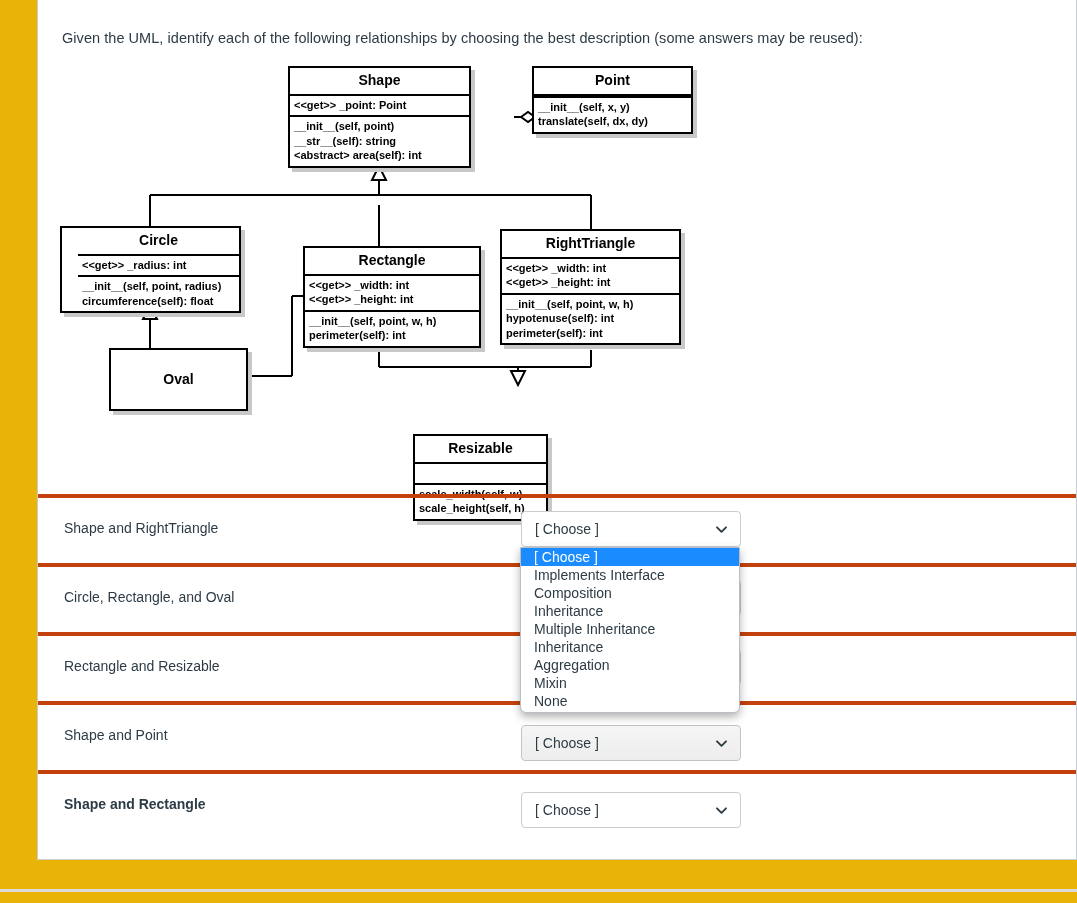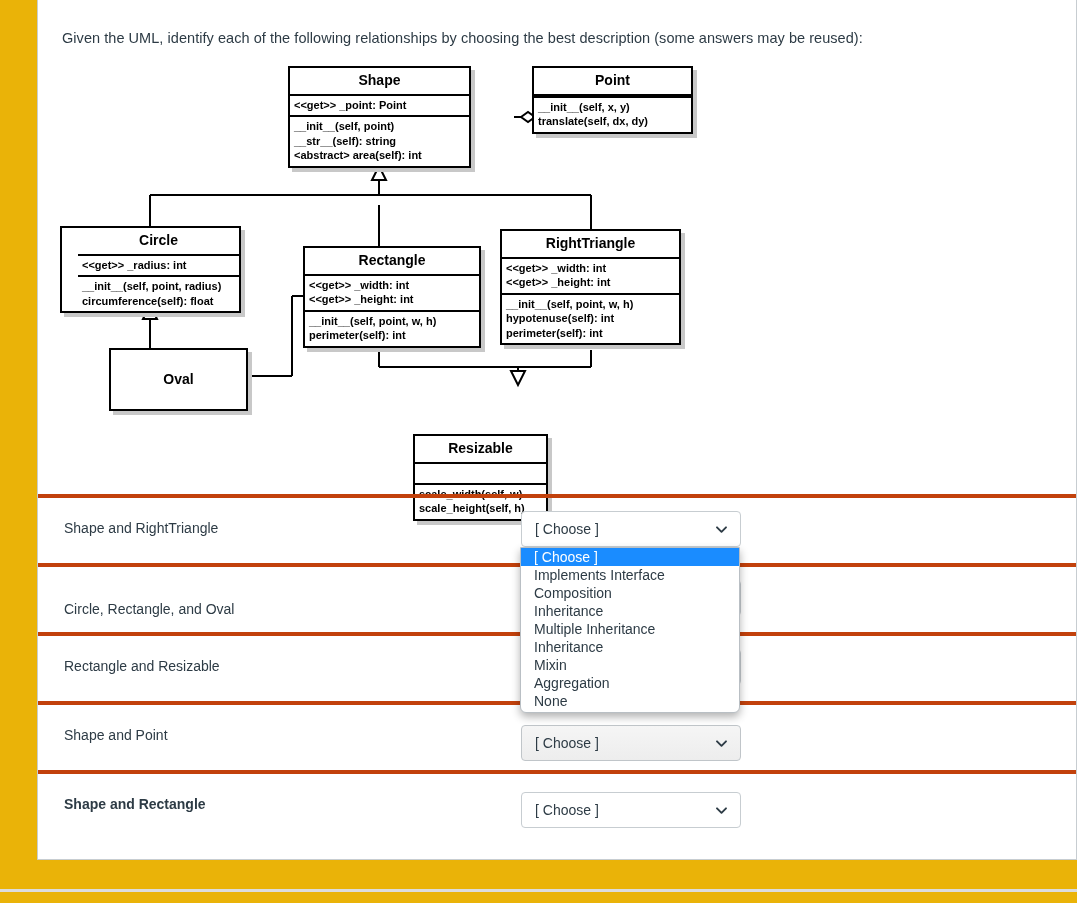--- a/index.html
+++ b/index.html
@@ -308,21 +308,21 @@
         <div class="val">[ Choose ]</div>
         <span class="chev">
           <svg viewBox="0 0 13 13">
               <path d="M2 4.3 L6.5 8.8 L11 4.3" stroke="#2d3b45" stroke-width="1.9" fill="none" stroke-linecap="round" stroke-linejoin="round"></path>
             </svg>
         </span>
       </div>
     </div>
 
     <div class="row" style="top:563px; height:69px;">
-      <div class="row-label" style="top:34px;">Circle, Rectangle, and Oval</div>
+      <div class="row-label" style="top:22px;">Circle, Rectangle, and Oval</div>
       <div class="select" style="left:483px; top:13px;">
         <div class="val">[ Choose ]</div>
         <span class="chev">
           <svg viewBox="0 0 13 13">
               <path d="M2 4.3 L6.5 8.8 L11 4.3" stroke="#2d3b45" stroke-width="1.9" fill="none" stroke-linecap="round" stroke-linejoin="round"></path>
             </svg>
         </span>
       </div>
     </div>
 
@@ -364,20 +364,20 @@
 
   </div>
 
   <div id="dropdown">
     <div class="opt sel">[ Choose ]</div>
     <div class="opt">Implements Interface</div>
     <div class="opt">Composition</div>
     <div class="opt">Inheritance</div>
     <div class="opt">Multiple Inheritance</div>
     <div class="opt">Inheritance</div>
+    <div class="opt">Aggregation</div>
     <div class="opt">Mixin</div>
-    <div class="opt">Aggregation</div>
     <div class="opt">None</div>
   </div>
 
   <div id="bottom-rule"></div>
 
 </div>
 
 </body></html>

